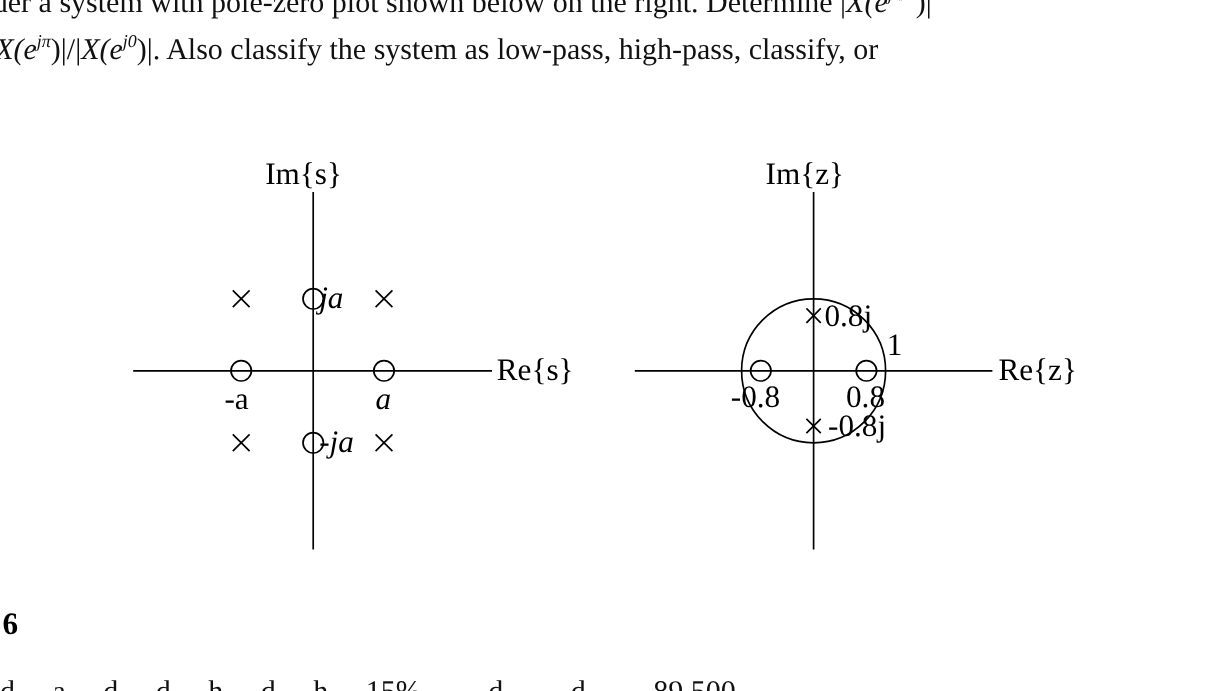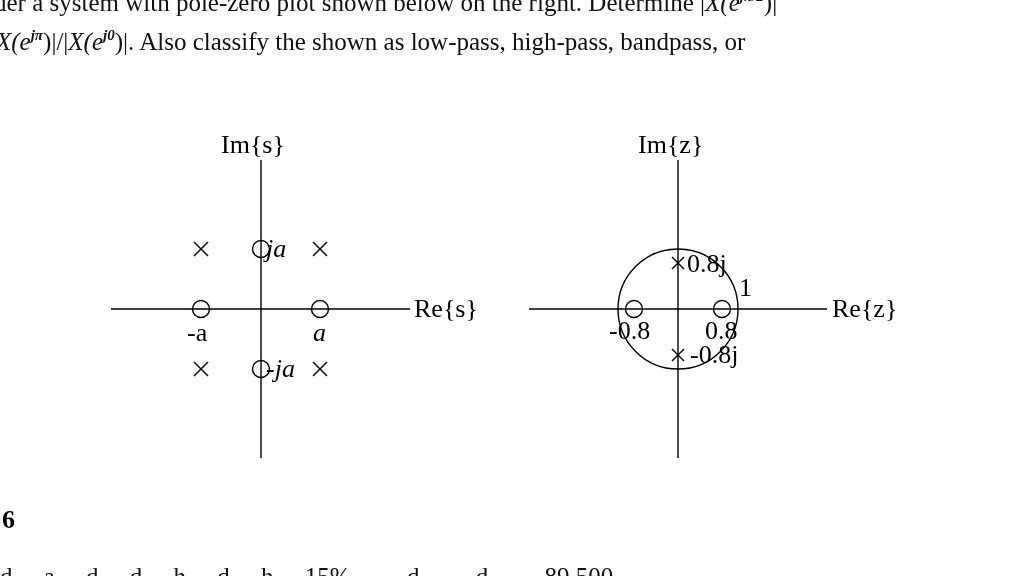--- a/index.html
+++ b/index.html
@@ -22,21 +22,21 @@
     left: 0;
     white-space: nowrap;
     font-family: "Liberation Serif", "DejaVu Serif", serif;
     font-size: 25px;
     line-height: 30px;
     color: #111111;
   }
   .line1 { top: -12px; left: -6px; }
   .line2 { top: 27px; left: -4px; }
   .math-i { font-style: italic; }
-  sup { font-size: 15px; vertical-align: 10px; line-height: 0; font-weight: bold; }
+  sup { font-size: 15px; vertical-align: 10px; line-height: 0; }
   .section-num {
     position: absolute;
     left: 2px;
     top: 505px;
     font-family: "Liberation Serif", "DejaVu Serif", serif;
     font-weight: bold;
     font-size: 26px;
     line-height: 30px;
   }
   .cut-line {
@@ -64,21 +64,21 @@
 </head>
 <body>
 
 <div class="page">
 
   <div class="text-line line1">
     <span>der a system with pole-zero plot shown below on the right.  Determine |</span><span class="math-i">X(e</span><sup class="math-i">jπ/2</sup><span>)|</span>
   </div>
 
   <div class="text-line line2">
-    <span class="math-i">X(e</span><sup class="math-i">jπ</sup><span>)|/|</span><span class="math-i">X(e</span><sup class="math-i">j0</sup><span>)|.  Also classify the shown as low-pass, high-pass, bandpass, or</span>
+    <span class="math-i">X(e</span><sup class="math-i">jπ</sup><span>)|/|</span><span class="math-i">X(e</span><sup class="math-i">j0</sup><span>)|.  Also classify the system as low-pass, high-pass, classify, or</span>
   </div>
 
   <svg class="figure" width="1024" height="576" viewBox="0 0 1024 576">
 
     <g>
 
       <line x1="111" y1="309" x2="410" y2="309" stroke="#000" stroke-width="1.4"></line>
       <line x1="261" y1="160" x2="261" y2="458" stroke="#000" stroke-width="1.4"></line>
 
       <text x="221" y="153">

